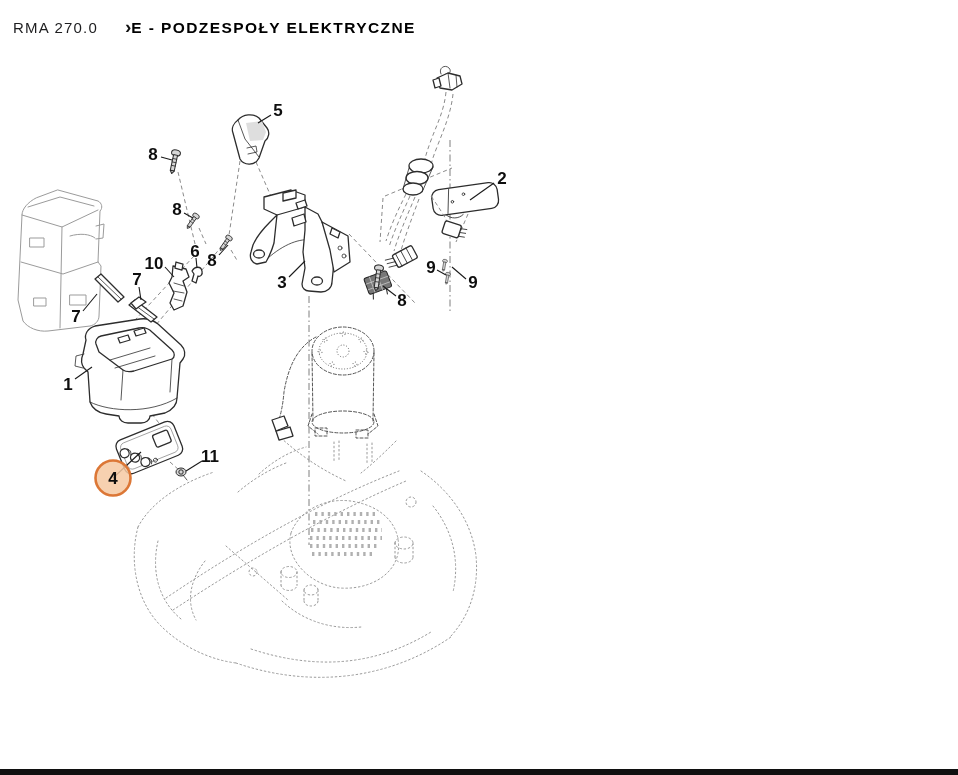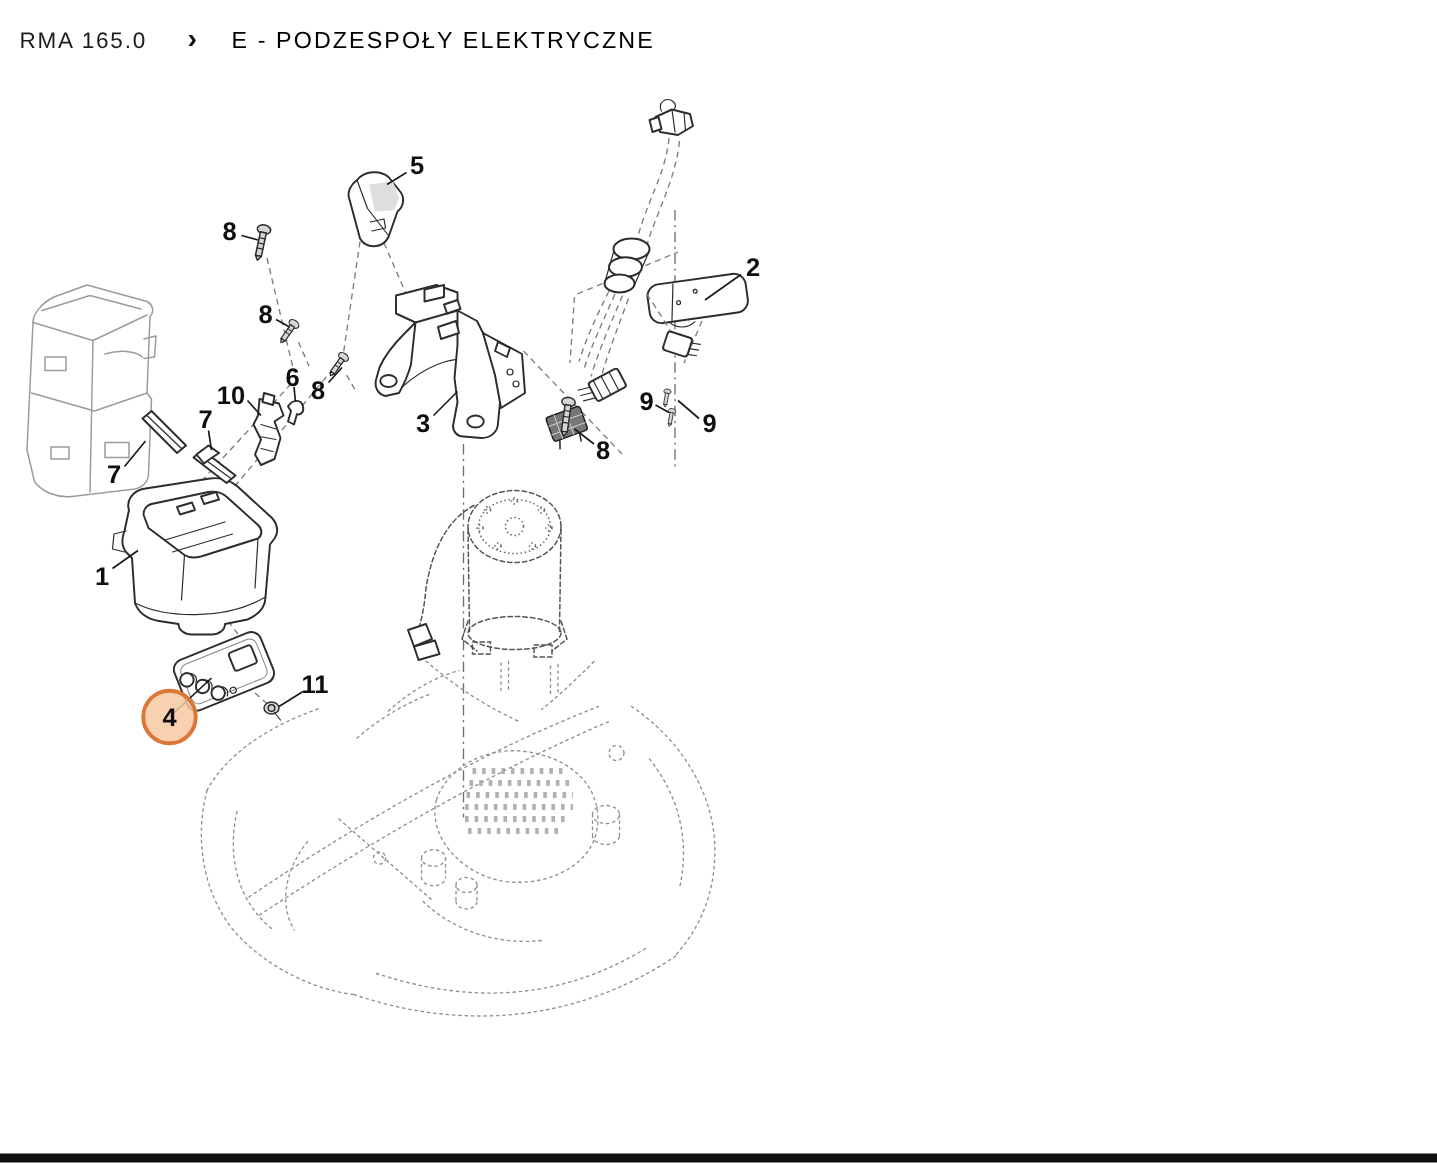--- a/index.html
+++ b/index.html
@@ -13,21 +13,21 @@
   }
   .crumb-model{
     margin-left:13px;font-size:15px;color:#1d1d1f;letter-spacing:1.2px;
     cursor:pointer;white-space:nowrap;
   }
   .crumb-chevron{
     margin-left:27px;font-size:19px;font-weight:700;color:#111;
     line-height:1;transform:translateY(-1px);
   }
   .crumb-title{
-    margin-left:23px;font-size:15.5px;font-weight:400;color:#000;
+    font-size:15.5px;font-weight:700;color:#000;
     letter-spacing:1.4px;white-space:nowrap;
   }
   .stage{position:absolute;top:0;left:0;width:958px;height:775px;}
   svg{display:block;}
   .callout-num{
     font-family:"Liberation Sans", sans-serif;font-weight:700;font-size:17px;
     fill:#0e0e0e;text-anchor:middle;cursor:pointer;
   }
   .leader{stroke:#1a1a1a;stroke-width:1.1;}
   .solid{stroke:#2d2d2d;stroke-width:1.3;fill:#ffffff;stroke-linejoin:round;stroke-linecap:round;}
@@ -40,21 +40,21 @@
   .motor{stroke:#555;stroke-width:1;fill:none;stroke-dasharray:3 2;stroke-linecap:round;}
   .motor-dot{stroke:#666;stroke-width:1;fill:none;stroke-dasharray:1 1.8;}
   .deck{stroke:#8f8f8f;stroke-width:0.9;fill:none;stroke-dasharray:1.6 2.6;stroke-linecap:round;}
   .deck-vent{stroke:#a3a3a3;stroke-width:4;fill:none;stroke-dasharray:2.4 4;opacity:.85;}
   .bottom-bar{position:absolute;left:0;bottom:0;width:100%;height:6px;background:#101010;}
 </style>
 </head>
 <body>
 
 <div class="header">
-  <span class="crumb-model">RMA 165.0</span>
+  <span class="crumb-model">RMA 270.0</span>
   <span class="crumb-chevron">›</span>
   <span class="crumb-title">E - PODZESPOŁY ELEKTRYCZNE</span>
 </div>
 
 <div class="stage">
 <svg width="958" height="775" viewBox="0 0 958 775" xmlns="http://www.w3.org/2000/svg">
 
   <g>
     <path class="ghost" d="M58,190 L98,201 C102,203 103,208 100,211 L98,262 L101,266 L99,316 C99,321 95,325 90,326 L48,331 C38,332 28,328 23,321 L18,300 L22,215 C22,209 28,202 36,198 Z"></path>
     <path class="ghost" d="M22,215 L62,227 L98,210"></path>

